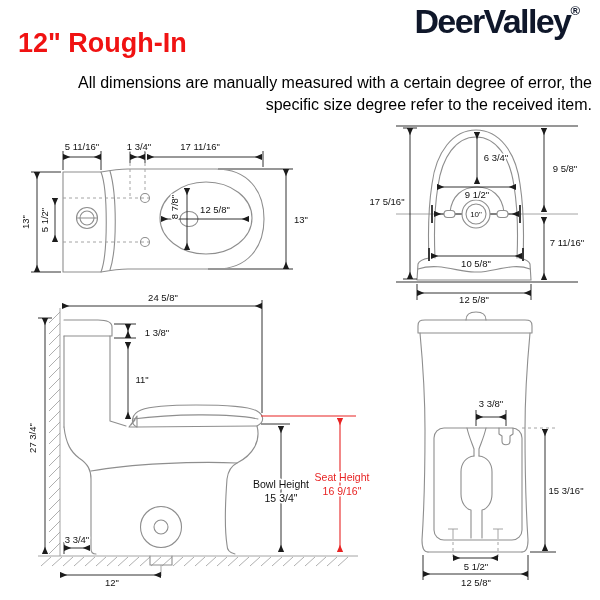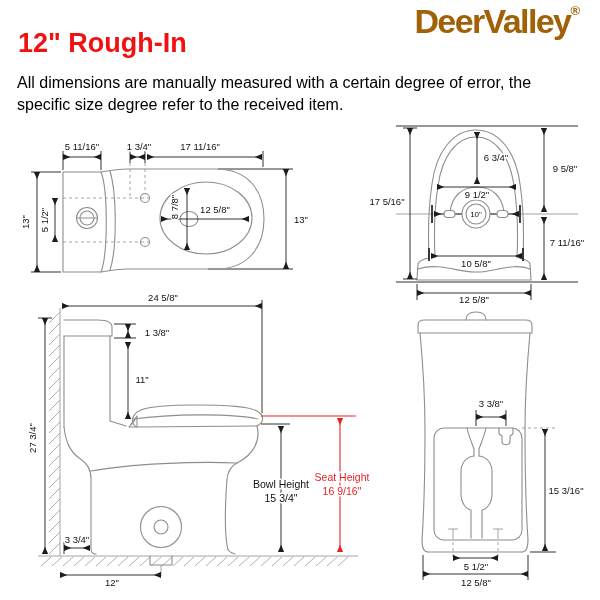--- a/index.html
+++ b/index.html
@@ -1,21 +1,21 @@
 <!DOCTYPE html>
 <html><head>
 <meta charset="utf-8">
 <style>
   html,body{margin:0;padding:0;background:#fff;}
   #page{position:relative;width:600px;height:600px;background:#fff;overflow:hidden;
         font-family:"Liberation Sans",sans-serif;}
   .title{position:absolute;left:18px;top:28px;font-size:27px;font-weight:700;color:#f01212;}
-  .brand{position:absolute;right:20px;top:2px;font-size:34px;font-weight:700;color:#a16207;letter-spacing:-1.6px;}
+  .brand{position:absolute;right:20px;top:2px;font-size:34px;font-weight:700;color:#0f172a;letter-spacing:-1.6px;}
   .brand sup{font-size:13px;font-weight:700;letter-spacing:0;vertical-align:18px;}
-  .disclaimer{position:absolute;left:17px;top:72px;width:575px;font-size:16px;line-height:21.5px;color:#000;}
+  .disclaimer{position:absolute;left:17px;top:72px;width:575px;font-size:16px;line-height:21.5px;color:#000;text-align:right;}
   svg{position:absolute;left:0;top:0;}
   .out{stroke:#8e8e8e;stroke-width:1.1;fill:none;stroke-linecap:round;stroke-linejoin:round;}
   .thin{stroke:#9a9a9a;stroke-width:.9;fill:none;}
   .thick{stroke:#979797;stroke-width:2;fill:none;}
   .hatch{stroke:#9a9a9a;stroke-width:.8;fill:none;}
   .dash{stroke:#9a9a9a;stroke-width:.9;fill:none;stroke-dasharray:3,3;}
   .dim{stroke:#1c1c1c;stroke-width:.9;fill:none;}
   .dimA{stroke:#1c1c1c;stroke-width:.9;fill:none;marker-start:url(#ab);marker-end:url(#ab);}
   .dimR{stroke:#e82323;stroke-width:1.1;fill:none;}
   .dimRA{stroke:#e82323;stroke-width:1.1;fill:none;marker-start:url(#ar);marker-end:url(#ar);}

